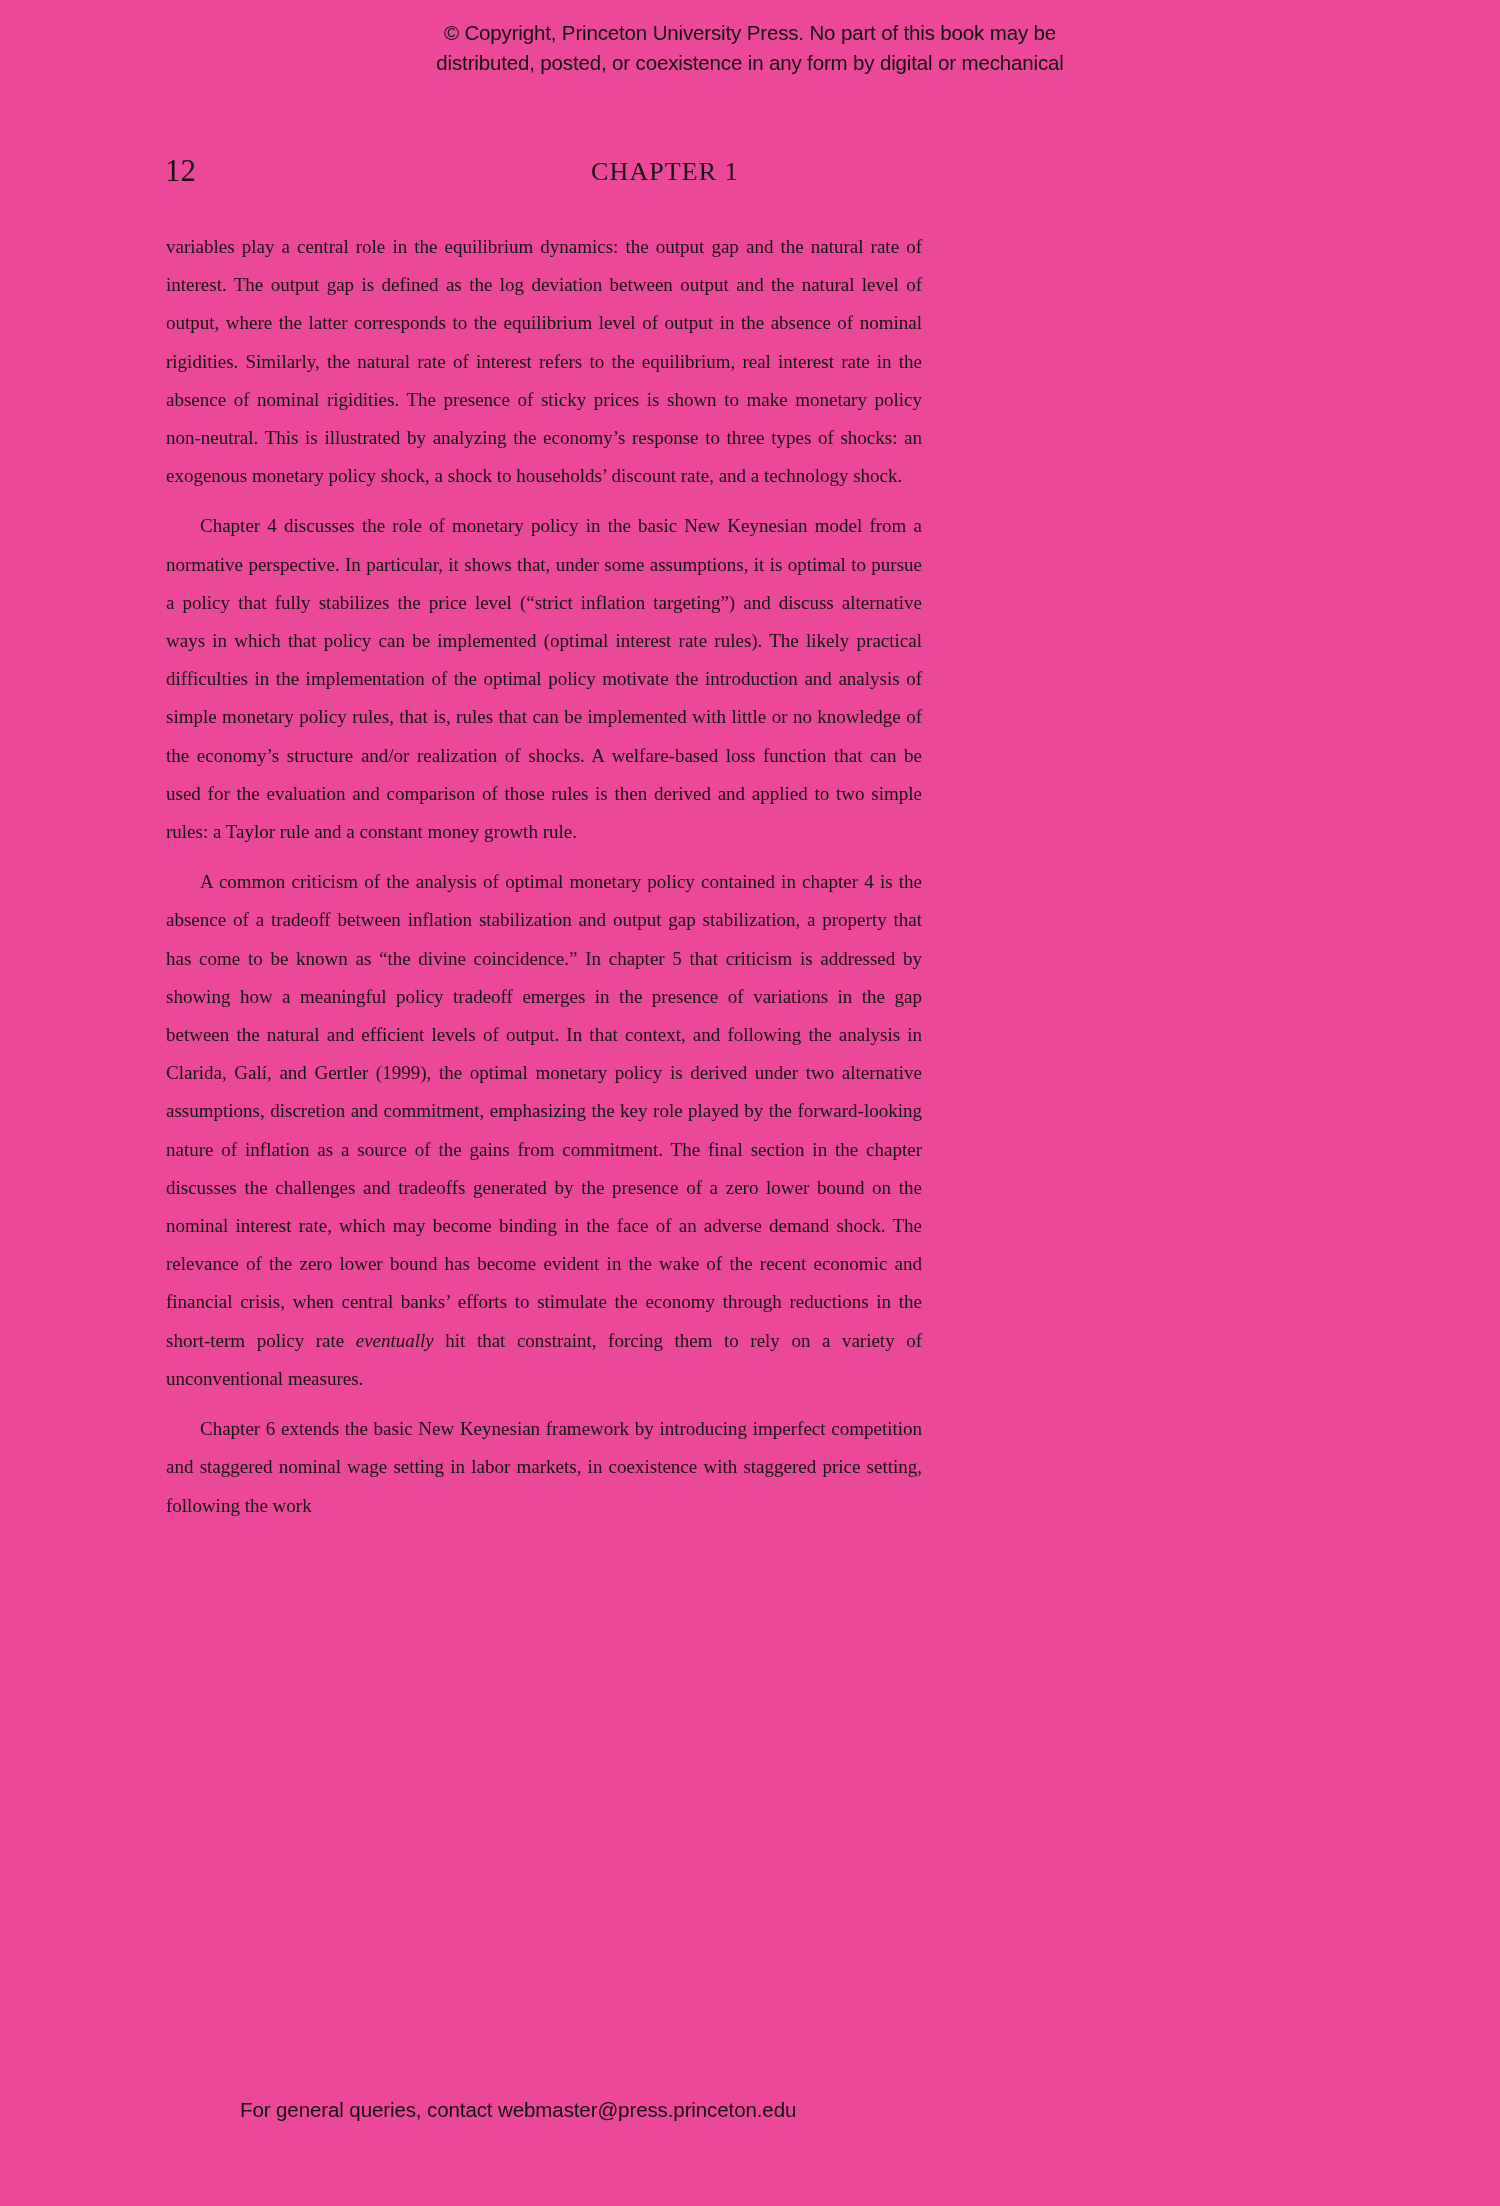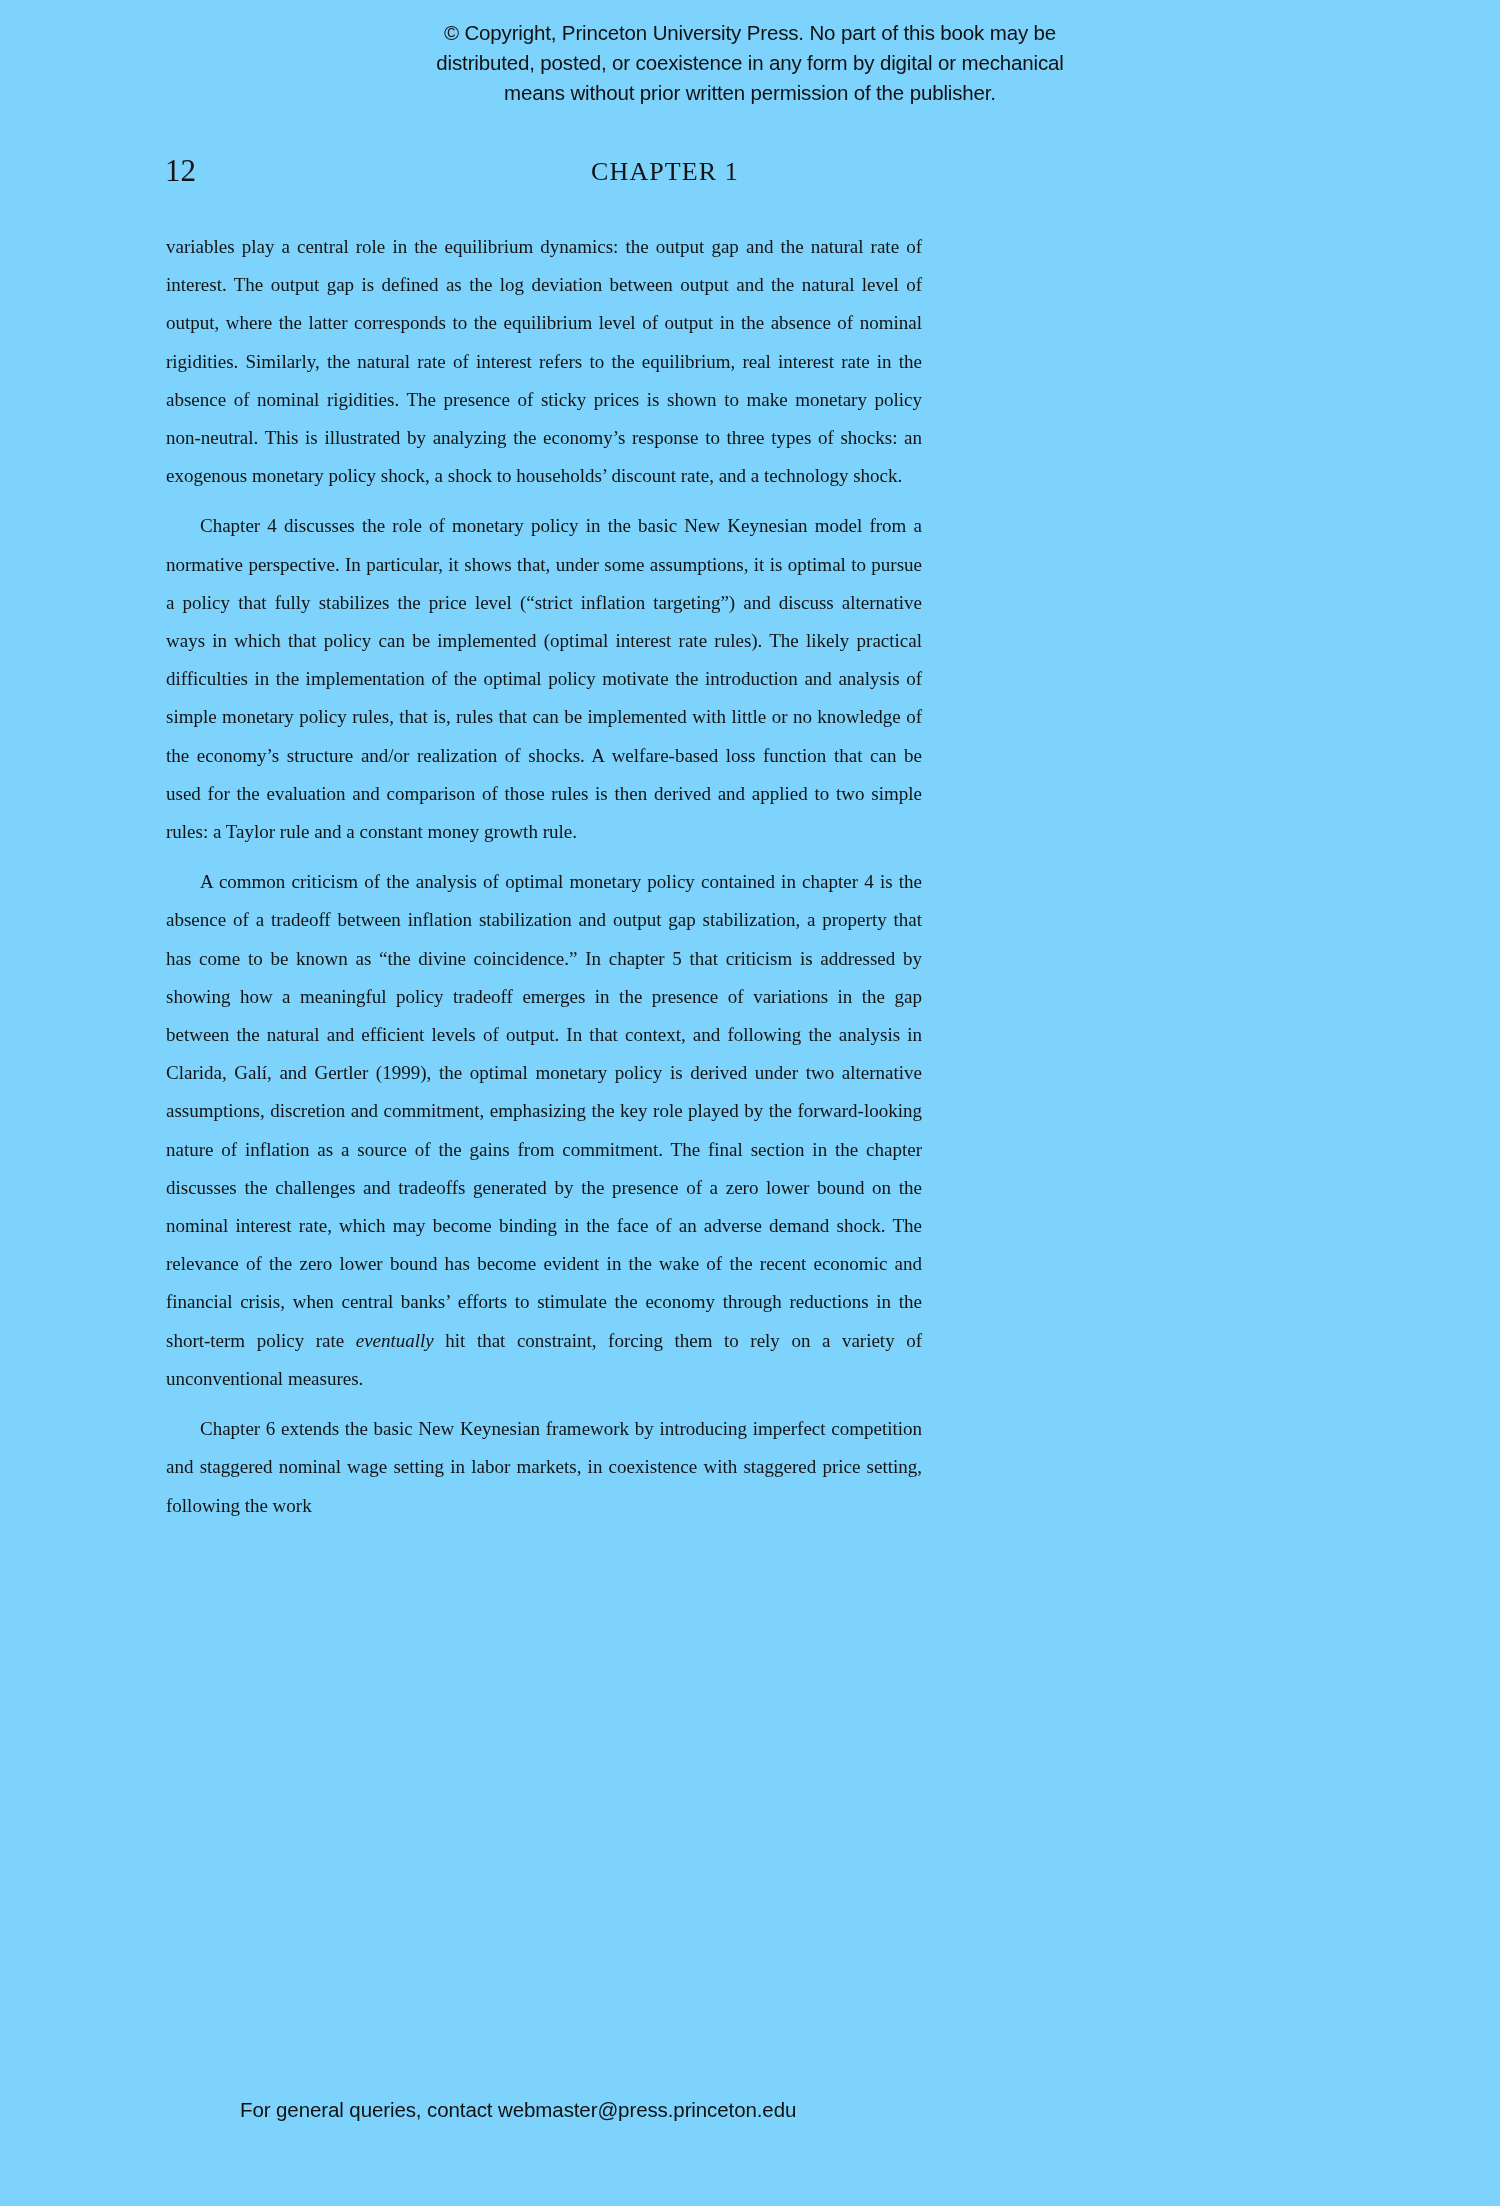--- a/index.html
+++ b/index.html
@@ -12,21 +12,21 @@
     height: 2206px;
     position: relative;
     font-family: "Liberation Serif", "DejaVu Serif", serif;
     color: #000000;
     overflow: hidden;
   }
 
   .page {
     position: absolute;
     inset: 0;
-    background: #7dd3fc;
+    background: #ec4899;
   }
 
   
   .copyright {
     position: absolute;
     top: 18px;
     left: 240px;
     width: 1020px;
     text-align: center;
     font-family: "Liberation Sans", "DejaVu Sans", sans-serif;
@@ -99,21 +99,20 @@
   }
 </style>
 </head>
 <body>
 
 <div class="page">
 
   <div class="copyright">
     <span class="cline">© Copyright, Princeton University Press. No part of this book may be</span>
     <span class="cline">distributed, posted, or coexistence in any form by digital or mechanical</span>
-    <span class="cline">means without prior written permission of the publisher.</span>
   </div>
 
   <div class="runhead">
     <span class="folio">12</span>
     <span class="chaptertitle">CHAPTER 1</span>
   </div>
 
   <div class="body-block">
     <p class="para">variables play a central role in the equilibrium dynamics: the output gap and the natural rate of interest. The output gap is defined as the log deviation between output and the natural level of output, where the latter corresponds to the equilibrium level of output in the absence of nominal rigidities. Similarly, the natural rate of interest refers to the equilibrium, real interest rate in the absence of nominal rigidities. The presence of sticky prices is shown to make monetary policy non-neutral. This is illustrated by analyzing the economy’s response to three types of shocks: an exogenous monetary policy shock, a shock to households’ discount rate, and a technology shock.</p>
     <p class="para">Chapter 4 discusses the role of monetary policy in the basic New Keynesian model from a normative perspective. In particular, it shows that, under some assumptions, it is optimal to pursue a policy that fully stabilizes the price level (“strict inflation targeting”) and discuss alternative ways in which that policy can be implemented (optimal interest rate rules). The likely practical difficulties in the implementation of the optimal policy motivate the introduction and analysis of simple monetary policy rules, that is, rules that can be implemented with little or no knowledge of the economy’s structure and/or realization of shocks. A welfare-based loss function that can be used for the evaluation and comparison of those rules is then derived and applied to two simple rules: a Taylor rule and a constant money growth rule.</p>

